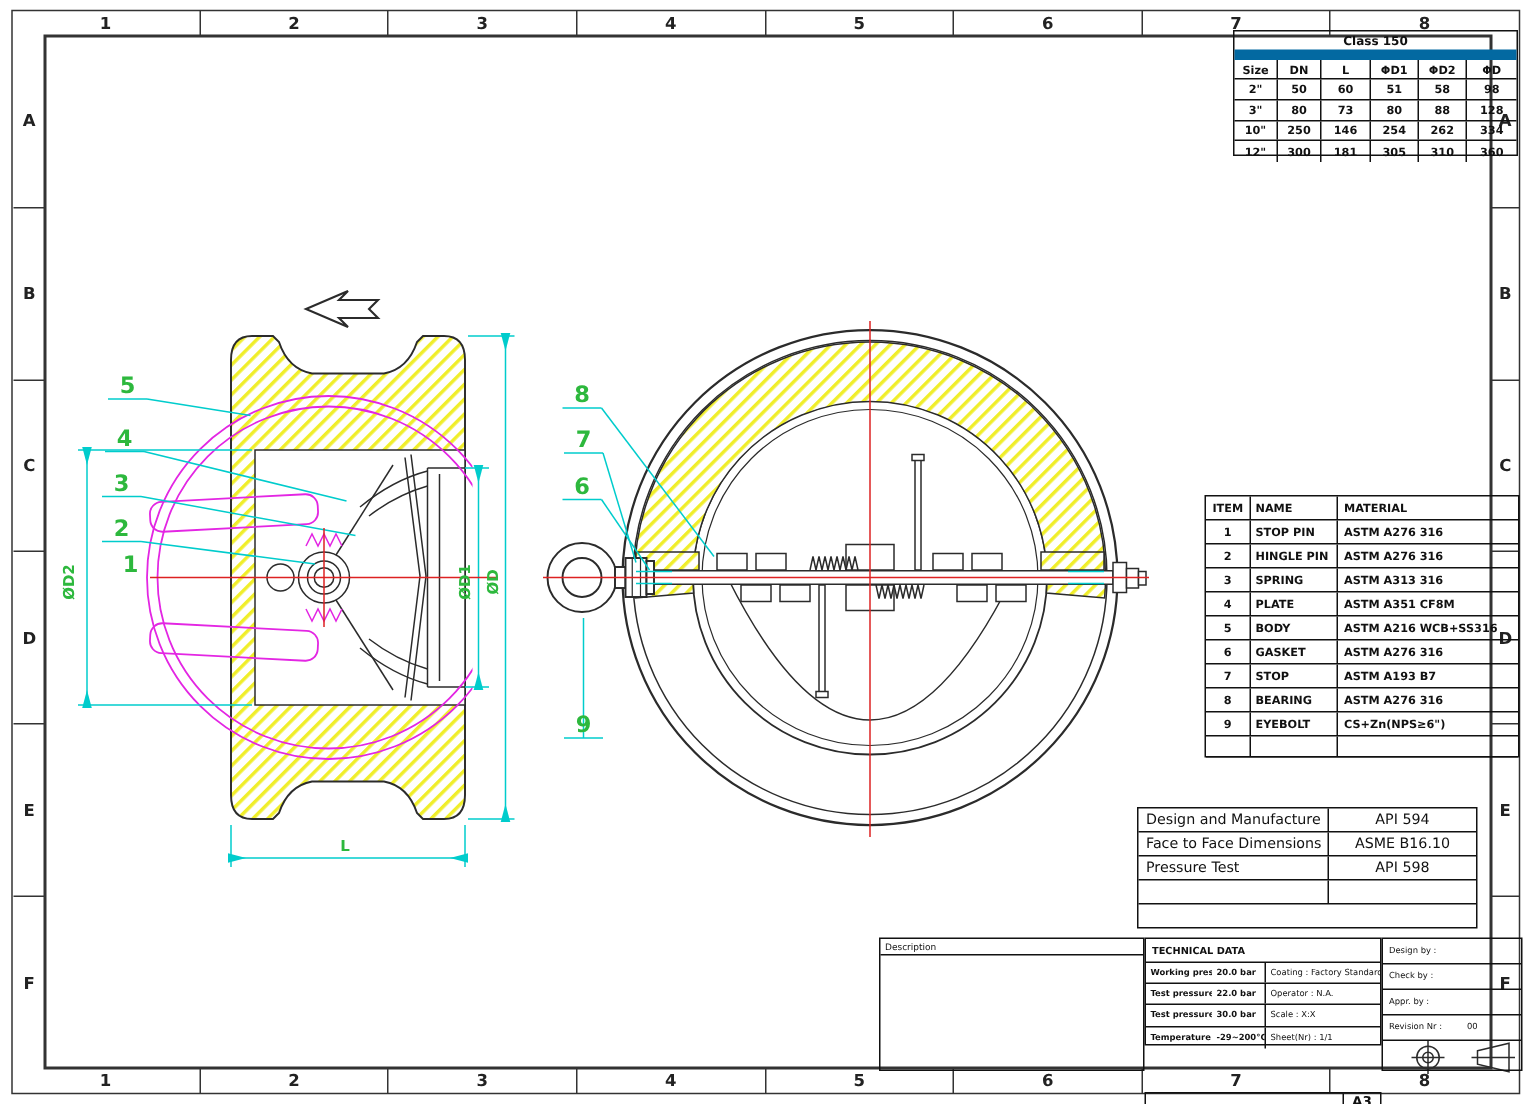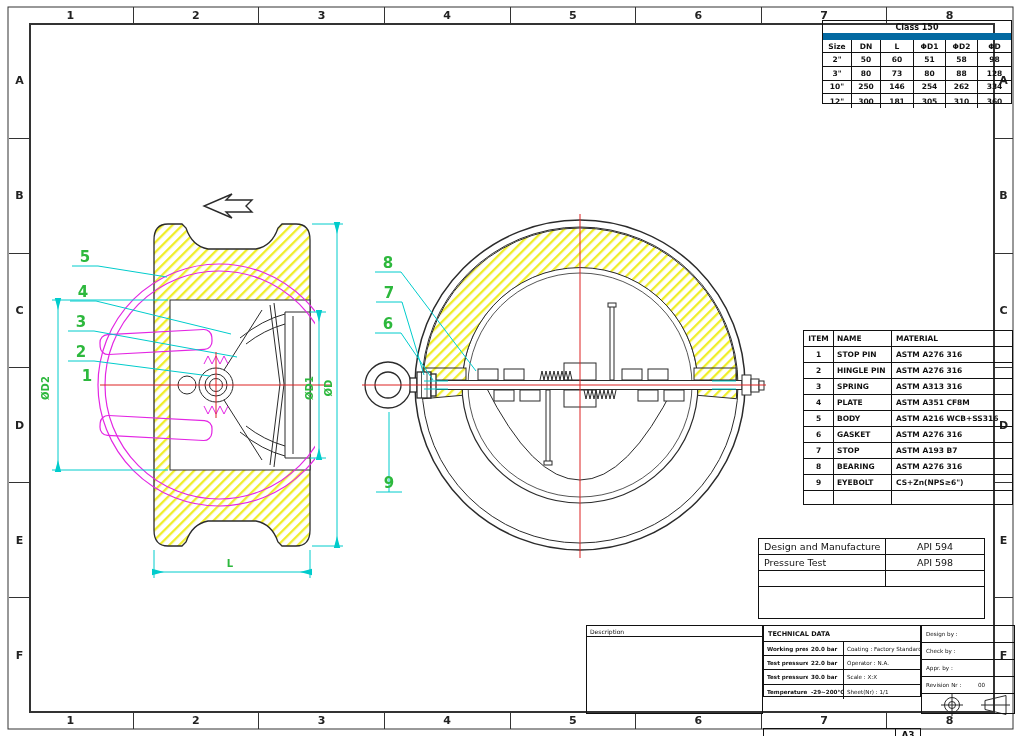--- a/index.html
+++ b/index.html
@@ -476,20 +476,24 @@
     </div>
   </div>
 
   <div id="standards-table" class="tbl">
     <div class="rows">
         <div class="tr">
           <div class="td">Design and Manufacture</div>
           <div class="td">API 594</div>
         </div>
         <div class="tr">
+          <div class="td">Face to Face Dimensions</div>
+          <div class="td">ASME B16.10</div>
+        </div>
+        <div class="tr">
           <div class="td">Pressure Test</div>
           <div class="td">API 598</div>
         </div>
       </div>
     <div class="tr empty">
       <div class="td" style="width:127px;flex:none;"></div>
       <div class="td" style="flex:1;"></div>
     </div>
   </div>
 

